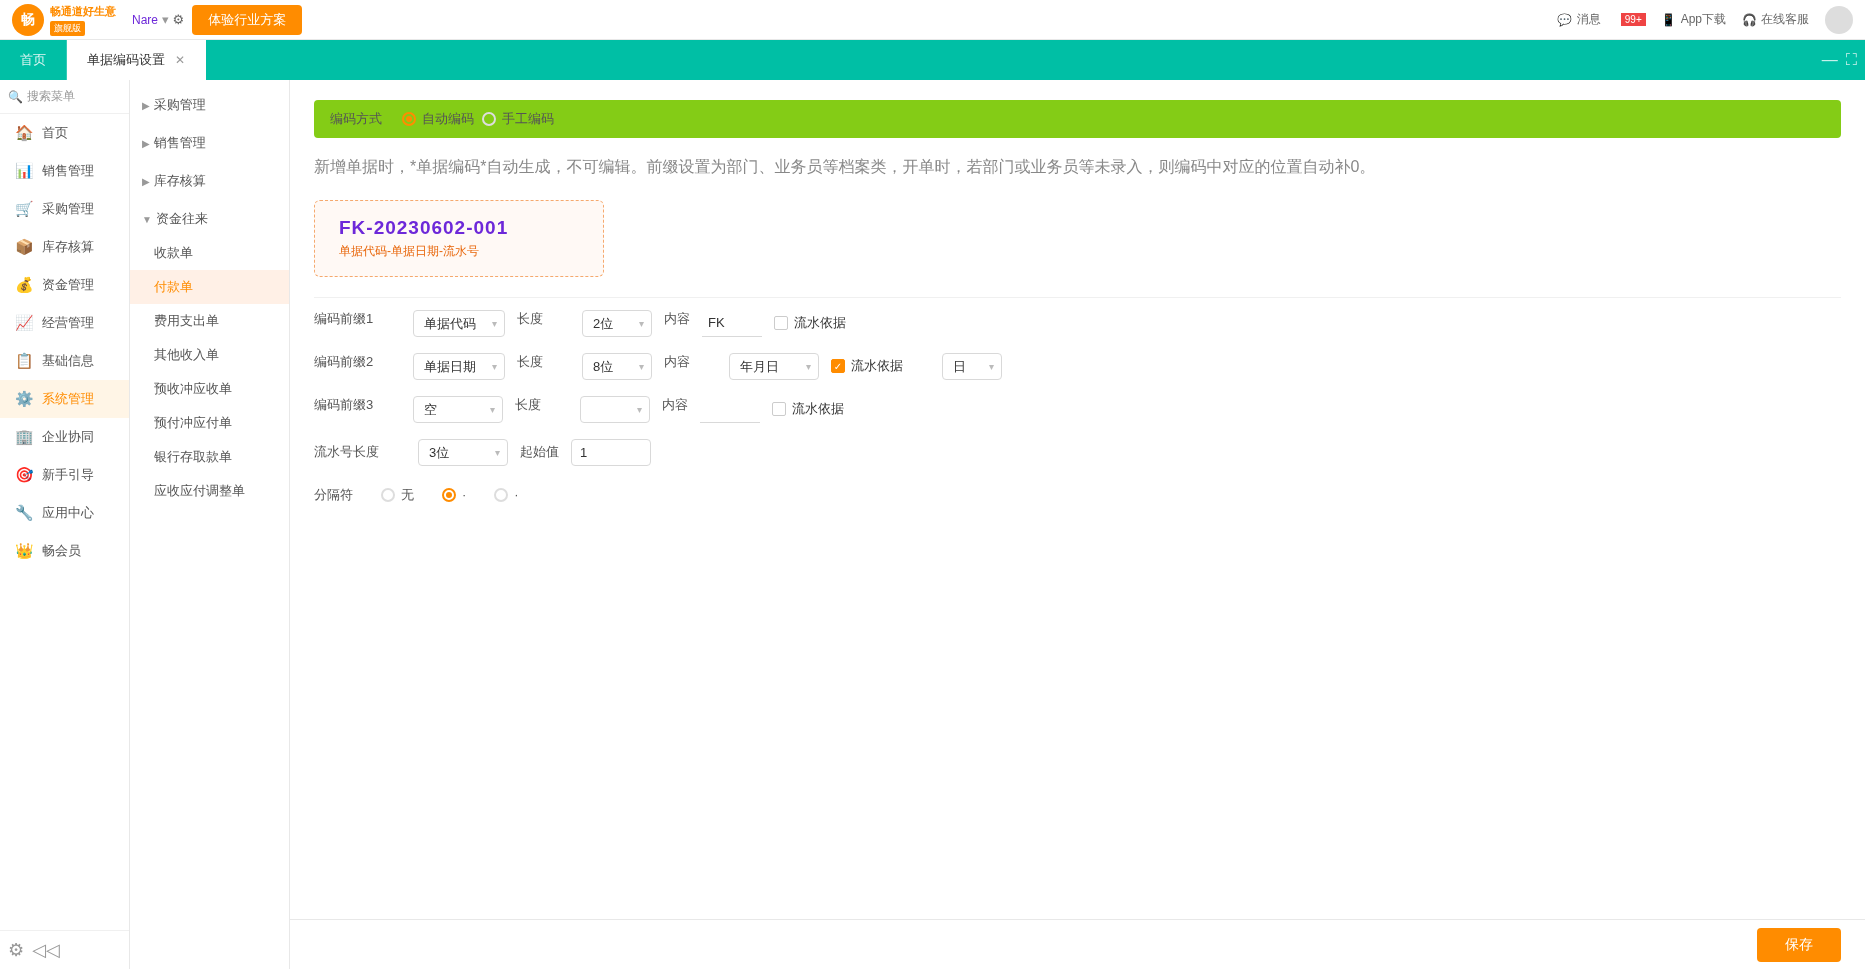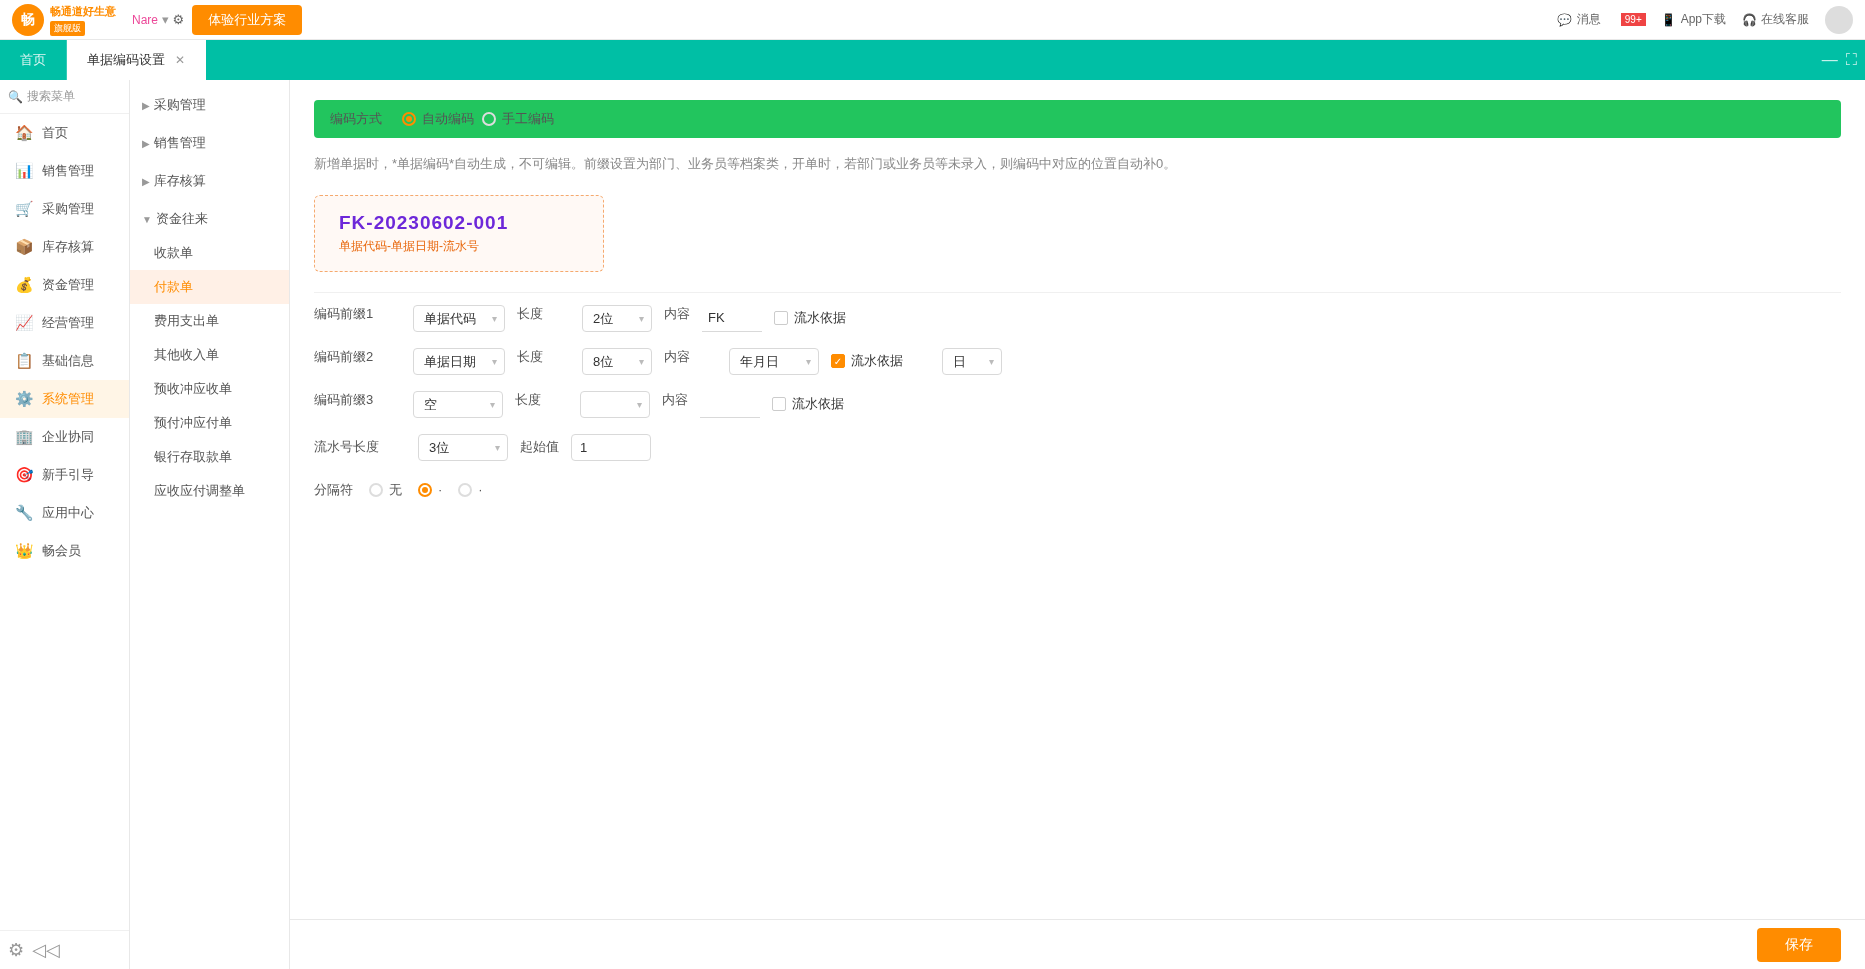--- a/index.html
+++ b/index.html
@@ -15,21 +15,21 @@
       padding: 0 12px;
       justify-content: space-between;
       position: fixed;
       top: 0; left: 0; right: 0;
       z-index: 100;
     }
     .top-bar-left { display: flex; align-items: center; gap: 8px; }
     .top-bar-logo { display: flex; align-items: center; gap: 6px; }
     .logo-icon { width: 32px; height: 32px; background: #ff8c00; border-radius: 50%; display: flex; align-items: center; justify-content: center; color: #fff; font-size: 14px; font-weight: bold; }
     .top-bar-nav { display: flex; align-items: center; gap: 4px; margin-left: 8px; }
-    .nav-company { color: #ec4899; font-size: 12px; }
+    .nav-company { color: #6d28d9; font-size: 12px; }
     .nav-arrow { color: #999; }
     .nav-gear { color: #666; cursor: pointer; }
     .btn-experience { background: #ff8c00; color: #fff; border: none; padding: 6px 16px; border-radius: 4px; cursor: pointer; font-size: 13px; }
     .top-bar-right { display: flex; align-items: center; gap: 16px; }
     .top-right-item { display: flex; align-items: center; gap: 4px; color: #666; font-size: 12px; cursor: pointer; }
     .badge { background: #ef4444; color: #fff; font-size: 10px; padding: 1px 4px; border-radius: 0; margin-left: 16px; }
     .user-avatar { width: 28px; height: 28px; background: #ddd; border-radius: 50%; }
 
     
     .main-tabs {
@@ -147,21 +147,21 @@
 
     .page-title {
       font-size: 16px;
       font-weight: 600;
       color: #333;
       margin-bottom: 16px;
     }
 
     
     .coding-method {
-      background: #22c55e;
+      background: #84cc16;
       padding: 10px 16px;
       border-radius: 4px;
       display: flex;
       align-items: center;
       gap: 20px;
       margin-bottom: 16px;
     }
     .coding-method-label { color: #555; font-size: 13px; }
     .radio-group { display: flex; align-items: center; gap: 8px; }
     .radio-item { display: flex; align-items: center; gap: 6px; cursor: pointer; font-size: 13px; color: #555; }
@@ -169,21 +169,21 @@
       width: 14px; height: 14px;
       border-radius: 50%;
       border: 2px solid #ddd;
       display: flex; align-items: center; justify-content: center;
     }
     .radio-circle.checked { border-color: #ff8c00; }
     .radio-circle.checked::after { content: ''; width: 6px; height: 6px; background: #ff8c00; border-radius: 50%; }
 
     
     .info-text {
-      font-size: 13px;
+      font-size: 16px;
       color: #888;
       margin-bottom: 20px;
       line-height: 1.6;
     }
 
     
     .example-box {
       border: 1.5px dashed #f5a96e;
       background: #fff9f5;
       border-radius: 6px;
@@ -255,21 +255,21 @@
       display: flex;
       align-items: center;
       gap: 12px;
       margin-bottom: 20px;
     }
 
     
     .sep-row {
       display: flex;
       align-items: center;
-      gap: 16px;
+      gap: 28px;
       margin-bottom: 24px;
     }
     .sep-label { color: #555; font-size: 13px; }
 
     
     .bottom-bar {
       position: fixed;
       bottom: 0; left: 290px; right: 0;
       height: 50px;
       background: #fff;

